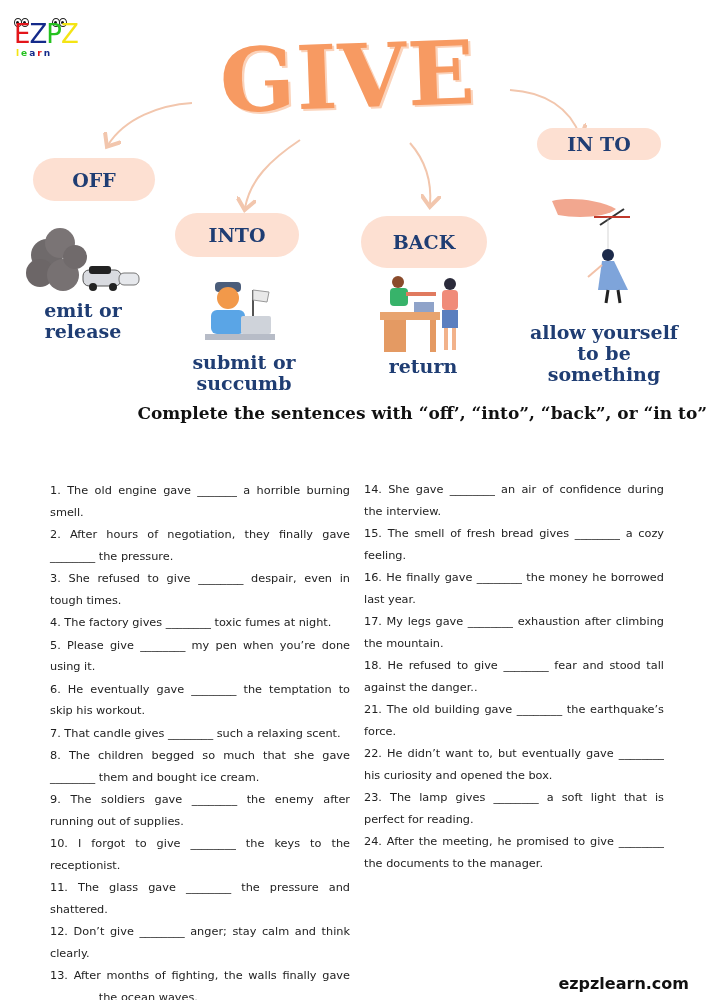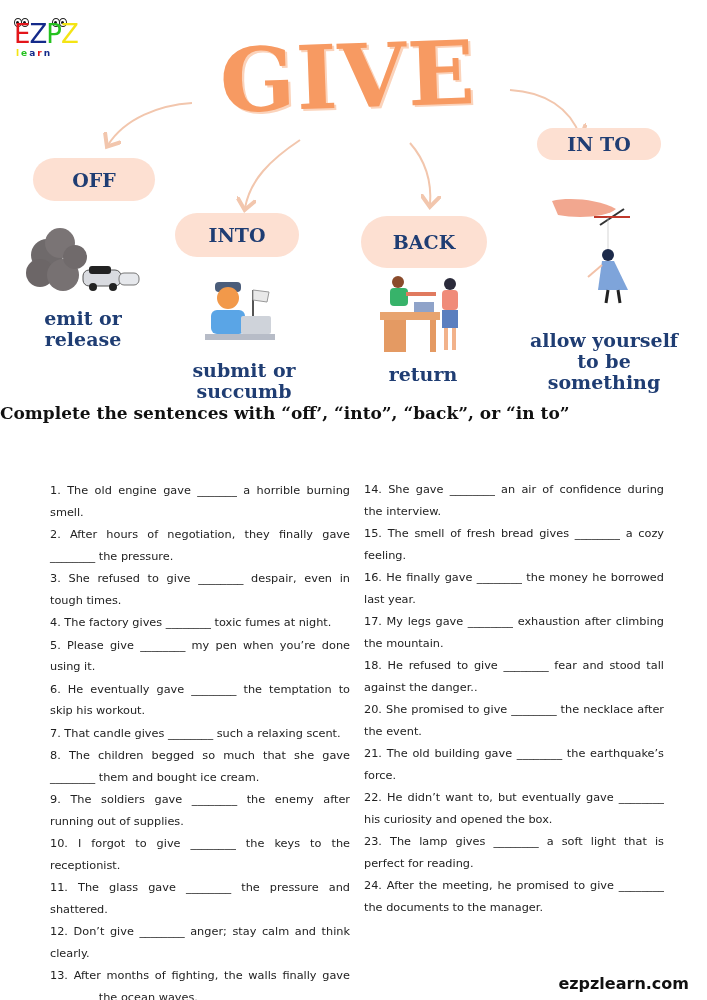--- a/index.html
+++ b/index.html
@@ -13,23 +13,23 @@
   .logo .sub { position: absolute; top: 38px; left: 4px; font-family: "DejaVu Sans", sans-serif; font-weight: bold; font-size: 9px; letter-spacing: 2px; line-height: 10px; }
   .eyes { position: absolute; top: 3px; width: 14px; height: 8px; }
   .eye { display: inline-block; width: 6px; height: 7px; border: 1px solid #222; border-radius: 50%; background: #fff; position: relative; margin-right: -1px; }
   .eye::after { content: ""; position: absolute; width: 3px; height: 3px; background: #111; border-radius: 50%; left: 1px; top: 2px; }
 
   
   .title { left: 220px; top: 36px; font-family: "DejaVu Serif", serif; font-weight: bold; font-size: 88px; line-height: 90px; color: #f79a62; letter-spacing: 1px; text-shadow: 2px 2px 0 #fbd3bb; transform: rotate(-2deg); transform-origin: left center; }
 
   
   .pill { background: #fde0d2; border-radius: 34px; color: #1f3d73; font-family: "DejaVu Serif", serif; font-weight: bold; font-size: 19px; display: flex; align-items: center; justify-content: center; }
-  .meaning { color: #1f3d73; font-family: "DejaVu Serif", serif; font-weight: bold; font-size: 19px; line-height: 21px; text-align: center; margin-top: 8px; }
+  .meaning { color: #1f3d73; font-family: "DejaVu Serif", serif; font-weight: bold; font-size: 19px; line-height: 21px; text-align: center; }
 
-  .instruction { left: 0; top: 403px; width: 707px; text-align: left; font-family: "DejaVu Serif", serif; font-weight: bold; font-size: 17px; color: #111; }
+  .instruction { left: 0; top: 403px; width: 707px; text-align: right; font-family: "DejaVu Serif", serif; font-weight: bold; font-size: 17px; color: #111; }
 
   .col { top: 436px; width: 300px; font-family: "DejaVu Sans", sans-serif; font-size: 11.3px; color: #222; line-height: 21.5px; margin-top: 44px; }
   .col .q { text-align: justify; margin-bottom: 1px; }
   .footer { right: 18px; top: 974px; font-family: "DejaVu Sans", sans-serif; font-weight: bold; font-size: 16px; color: #111; margin-left: 23px; }
   svg { overflow: visible; }
 </style>
 </head>
 <body>
 
 <div class="abs logo">
@@ -152,20 +152,19 @@
   <div class="q">12. Don’t give ________ anger; stay calm and think clearly.</div>
   <div class="q">13. After months of fighting, the walls finally gave ________ the ocean waves.</div>
 </div>
 
 <div class="abs col" style="left:364px;top:435px">
   <div class="q">14. She gave ________ an air of confidence during the interview.</div>
   <div class="q">15. The smell of fresh bread gives ________ a cozy feeling.</div>
   <div class="q">16. He finally gave ________ the money he borrowed last year.</div>
   <div class="q">17. My legs gave ________ exhaustion after climbing the mountain.</div>
   <div class="q">18. He refused to give ________ fear and stood tall against the danger..</div>
-  <div class="q">20. She promised to give ________ the necklace after the event.</div>
   <div class="q">21. The old building gave ________ the earthquake’s force.</div>
   <div class="q">22. He didn’t want to, but eventually gave ________ his curiosity and opened the box.</div>
   <div class="q">23. The lamp gives ________ a soft light that is perfect for reading.</div>
   <div class="q">24. After the meeting, he promised to give ________ the documents to the manager.</div>
 </div>
 
 <div class="abs footer">ezpzlearn.com</div>
 
 </body></html>

